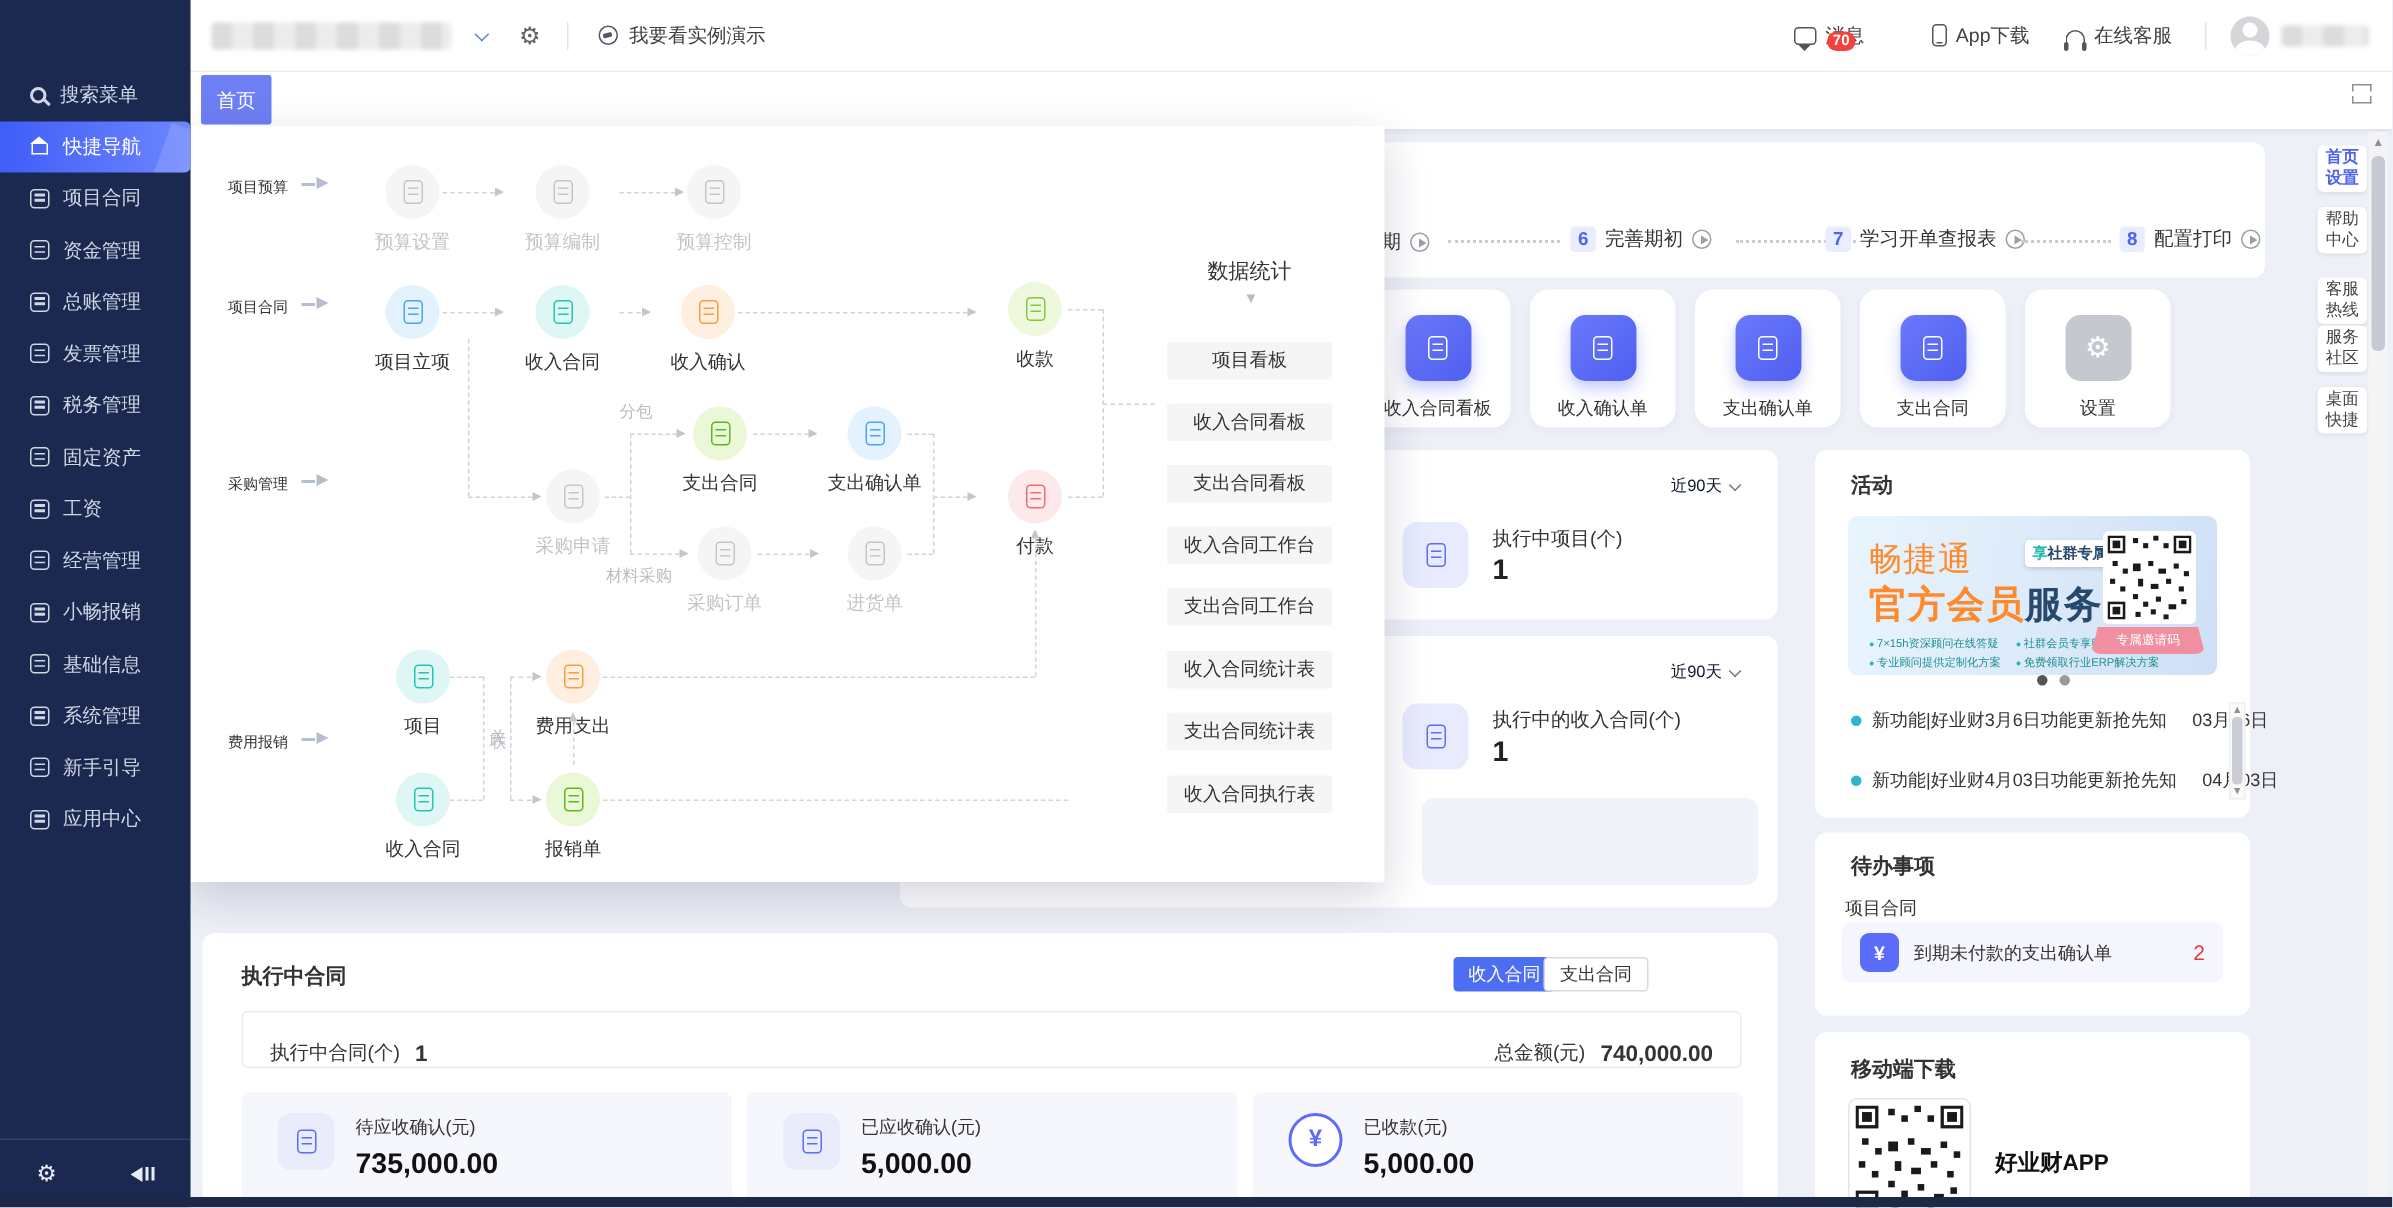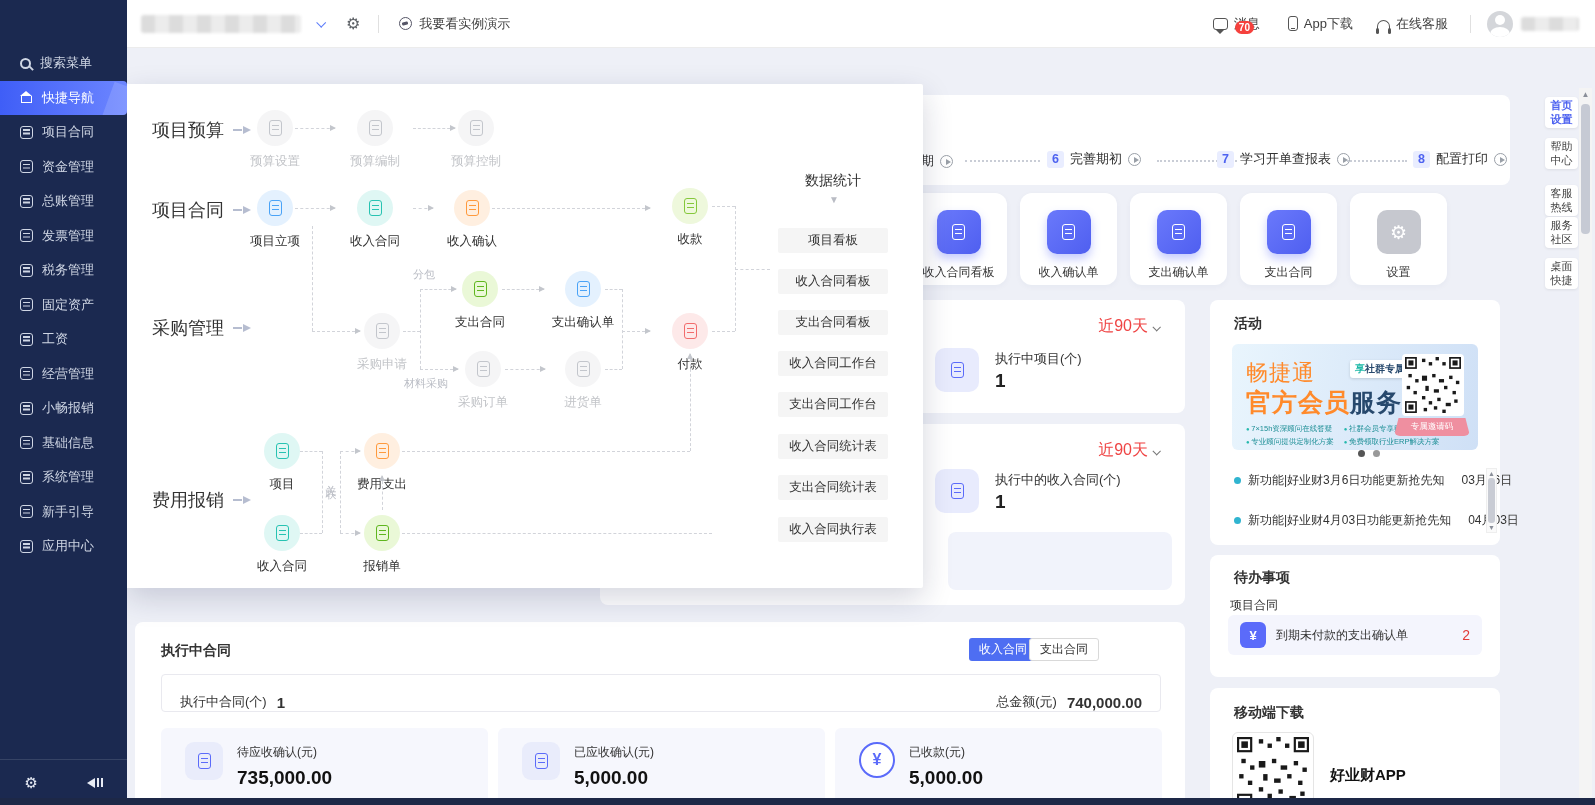--- a/index.html
+++ b/index.html
@@ -67,21 +67,21 @@
 .sdash{border-top:2px dotted #c9cdd6;position:absolute}
 .steplabel{font-size:13px;color:#333}
 
 .sc-card{position:absolute;width:97px;height:92px;background:#fff;border-radius:12px;display:flex;flex-direction:column;align-items:center;padding-top:17px;gap:10px;cursor:pointer;box-shadow:0 2px 6px rgba(30,40,90,.04)}
 .sc-ico{width:44px;height:44px;border-radius:10px;background:linear-gradient(135deg,#6a79fb,#4f5ff0);box-shadow:0 5px 10px rgba(90,105,250,.35);display:flex;align-items:center;justify-content:center}
 .sc-ico.gray{background:#c6c8cf;box-shadow:none;color:#fff;font-size:19px}
 .sc-label{font-size:12px;color:#333;white-space:nowrap}
 .doc{width:13px;height:16px;border:1.6px solid var(--c,#fff);border-radius:3px;position:relative}
 .doc::before{content:"";position:absolute;left:2px;right:2px;top:3.5px;height:1.5px;background:var(--c,#fff);box-shadow:0 4px 0 var(--c,#fff)}
 
-.range{position:absolute;font-size:16px;color:#ef4444;cursor:pointer}
+.range{position:absolute;font-size:11px;color:#0f172a;cursor:pointer}
 .stat-ico{position:absolute;width:44px;height:44px;border-radius:10px;background:#e8ebfd;display:flex;align-items:center;justify-content:center;--c:#5b6bfa}
 .stat-label{position:absolute;font-size:13px;color:#333}
 .stat-val{position:absolute;font-size:19px;font-weight:bold;color:#222}
 .subpanel{position:absolute;background:#f1f3fb;border-radius:8px}
 
 .banner{position:absolute;border-radius:6px;background:linear-gradient(100deg,#e9f5fd 0%,#cfe0f6 100%);overflow:hidden;cursor:pointer}
 .bn-brand{position:absolute;left:14px;top:14px;font-size:22px;font-weight:normal;color:#ff8a2b;letter-spacing:1px}
 .bn-tag{position:absolute;left:118px;top:16px;background:#fff;border-radius:3px;font-size:10px;font-weight:bold;color:#27496d;padding:2px 5px;box-shadow:0 1px 3px rgba(0,0,0,.15)}
 .bn-tag b{color:#1fb9a8}
 .bn-title{position:absolute;left:14px;top:42px;font-size:25px;font-weight:bold;color:#27496d;letter-spacing:1px}
@@ -114,21 +114,21 @@
 .ccard .lbl{font-size:12px;color:#333}
 .ccard .val{font-size:19px;font-weight:bold;color:#111;margin-top:6px}
 
 .rtab{position:absolute;left:1545px;width:33px;height:31px;background:#fff;border-radius:4px;font-size:11px;line-height:1.25;color:#444;display:flex;align-items:center;justify-content:center;text-align:center;word-break:break-all;padding:2px;cursor:pointer;box-shadow:0 1px 3px rgba(0,0,0,.08)}
 .rtab.active{color:#4e63f0;font-weight:bold}
 .main-sb{position:absolute;left:1579px;top:88px;width:13px;height:710px;background:#f4f4f4;z-index:16}
 .main-sb .up{position:absolute;top:2px;left:0;right:0;text-align:center;font-size:8px;color:#8a8f99}
 .main-sb .thumb{position:absolute;left:2px;width:9px;top:16px;height:130px;background:#c6cad4;border-radius:4px}
 
 .popup{position:absolute;left:127px;top:84px;width:796px;height:504px;background:#fff;box-shadow:0 10px 30px rgba(20,30,70,.18);z-index:25;border-radius:0 2px 2px 0}
-.rowlabel{position:absolute;font-size:18px;color:#333;display:flex;align-items:center;white-space:nowrap}
+.rowlabel{position:absolute;font-size:10px;color:#333;display:flex;white-space:nowrap}
 .rarrow{display:inline-block;width:18px;height:9px;position:relative;margin-left:9px}
 .rarrow::before{content:"";position:absolute;left:0;top:3.5px;width:9px;border-top:2px dashed #b6bdd0}
 .rarrow::after{content:"";position:absolute;right:0;top:0;border-left:8px solid #b6bdd0;border-top:4.5px solid transparent;border-bottom:4.5px solid transparent}
 .fnode{position:absolute;width:72px;display:flex;flex-direction:column;align-items:center;gap:7px;cursor:pointer}
 .fico{width:36px;height:36px;border-radius:50%;background:var(--bg);display:flex;align-items:center;justify-content:center}
 .flabel{font-size:12.5px;color:#333;white-space:nowrap}
 .c-gray{--bg:#f5f5f6;--c:#c3c6cc}.c-gray .flabel{color:#c2c4c8}
 .c-blue{--bg:#e4f1fe;--c:#4aa3f7}
 .c-teal{--bg:#dff7f4;--c:#27c3b2}
 .c-orange{--bg:#ffefe0;--c:#ff9a3d}
@@ -230,34 +230,38 @@
     <span class="tb-ico" style="margin-left:22px;font-size:16px;color:#5f6368">⚙</span>
     <span class="vline-sep" style="margin-left:18px"></span>
     <span class="demo-i" style="margin-left:20px"></span>
     <span class="tb-label" style="margin-left:7px">我要看实例演示</span>
     <div style="margin-left:auto;display:flex;align-items:center">
       <span style="position:relative;display:inline-flex;align-items:center;gap:6px">
         <span class="msg-i"></span>
         <span class="tb-label">消息</span>
         <span class="badge">70</span>
       </span>
-      <span style="display:inline-flex;align-items:center;gap:6px;margin-left:28px">
+      <span style="display:inline-flex;align-items:center;gap:6px;margin-left:45px">
         <span class="ph-i"></span>
         <span class="tb-label">App下载</span>
       </span>
       <span style="display:inline-flex;align-items:center;gap:6px;margin-left:24px">
         <span class="hs-i"></span>
         <span class="tb-label">在线客服</span>
       </span>
       <span class="vline-sep" style="margin:0 16px 0 22px"></span>
       <span class="avatar"></span>
       <div class="redact" style="width:58px;height:14px;margin:0 16px 0 8px"></div>
     </div>
   </header>
 
+  <div class="tabbar">
+    <div class="tab-home">首页</div>
+    <span class="fs-ico"></span>
+  </div>
 
   <div class="panel" style="left:135px;top:95px;width:1375px;height:90px">
     <div class="abs" style="left:786px;top:57px;display:flex;align-items:center;gap:6px">
       <span class="steplabel">期</span>
       <span class="splay"></span>
     </div>
     <div class="sdash" style="left:830px;top:65px;width:75px"></div>
     <div class="abs" style="left:912px;top:55px;display:flex;align-items:center;gap:6px">
       <span class="stepnum">6</span>
       <span class="steplabel">完善期初</span>

